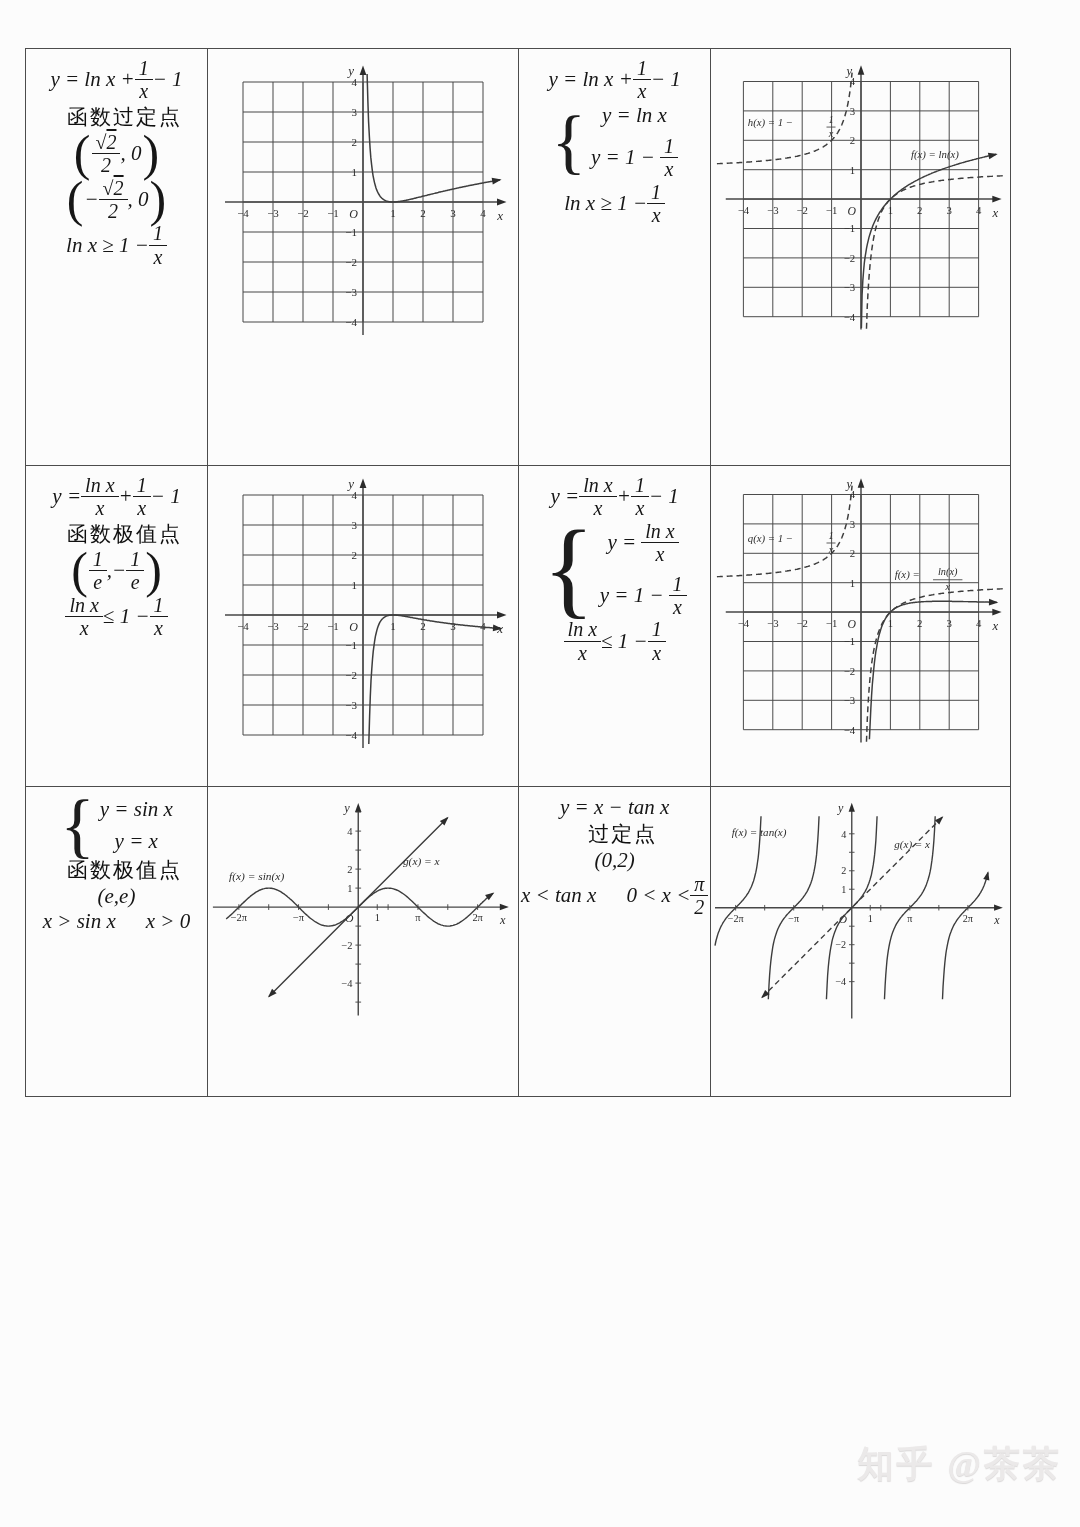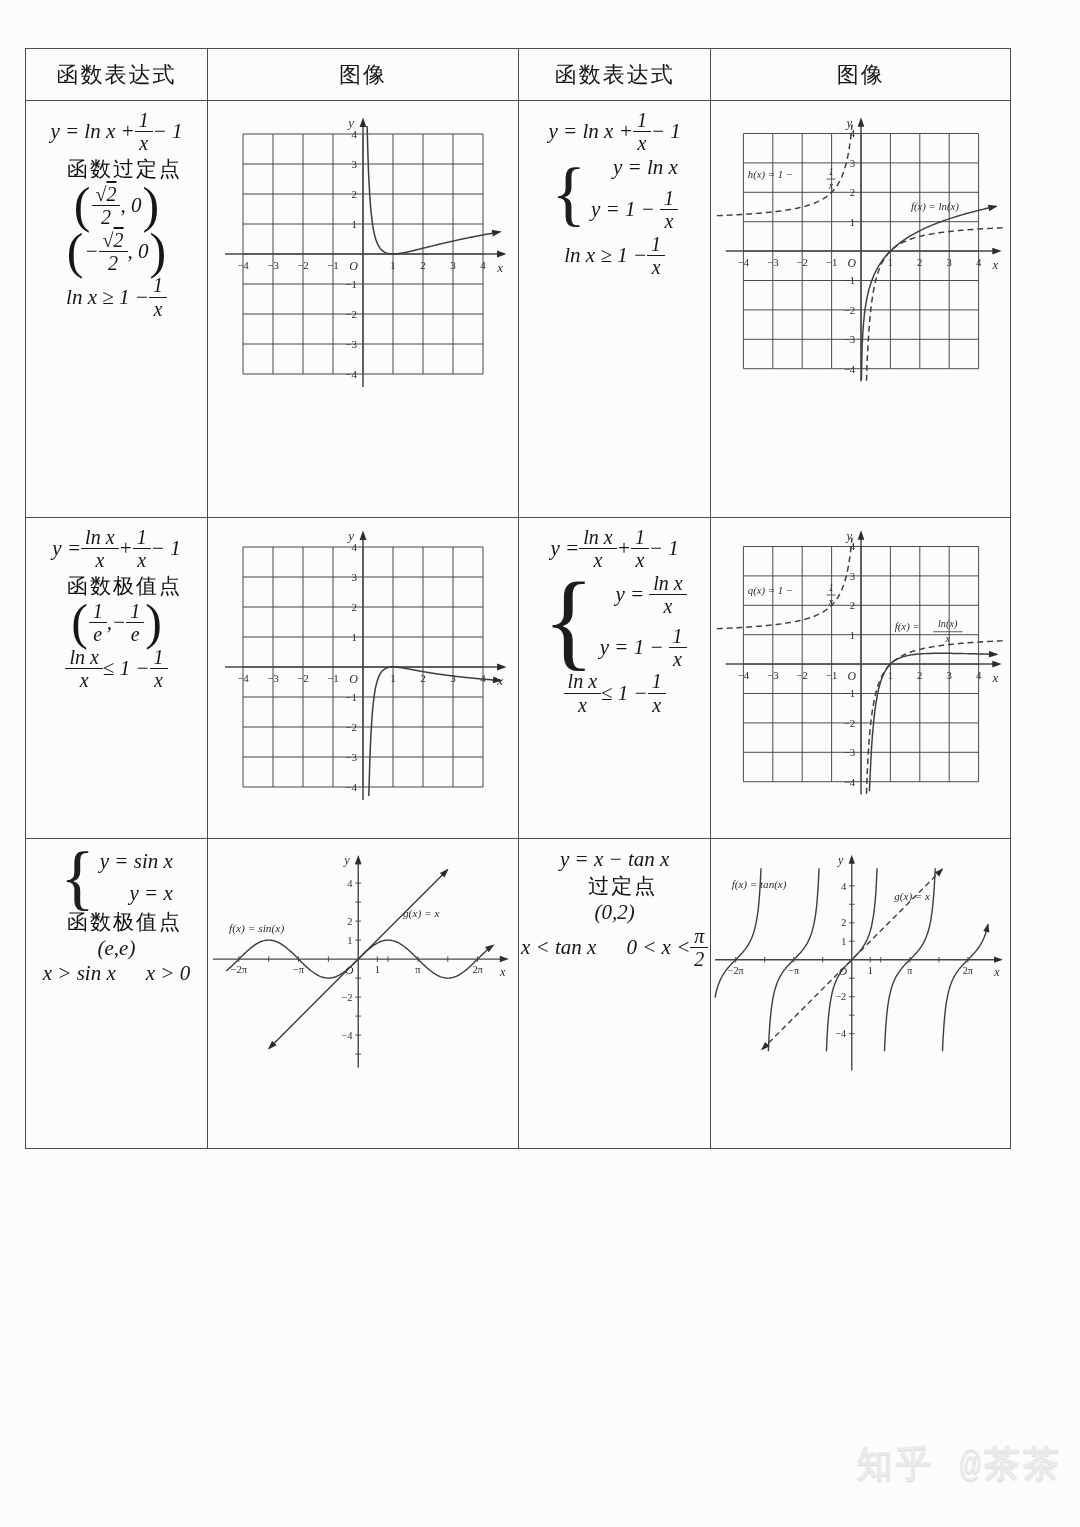--- a/index.html
+++ b/index.html
@@ -25,50 +25,44 @@
   }
   .frac{display:inline-flex;flex-direction:column;align-items:center;line-height:1.12;font-size:20px;}
   .frac .fn{border-bottom:1.4px solid #1a1a1a;padding:0 4px;}
   .frac .fd{padding:0 4px;}
   .ol{text-decoration:overline;}
   .note{font-size:21px;font-style:normal;color:#101010;letter-spacing:2px;margin-left:16px;}
   .paren{font-size:50px;font-weight:300;font-style:normal;line-height:0.9;margin:0 1px;}
   .brace{font-size:72px;font-weight:300;font-style:normal;line-height:0.85;margin-right:5px;}
   .brace.lg{font-size:108px;}
   .sys{display:flex;align-items:center;}
-  .syslines{display:flex;flex-direction:column;align-items:flex-end;gap:7px;}
+  .syslines{display:flex;flex-direction:column;align-items:center;gap:7px;}
   .syslines .m{gap:5px;}
   .sp{display:inline-block;width:30px;}
   .gtd{text-align:center;}
   .graph{display:flex;justify-content:center;padding-top:8px;}
   .graph svg{display:block;}
   .watermark{
     position:absolute;right:18px;top:1440px;
     font-size:36px;font-weight:700;letter-spacing:3px;
     color:#ebe9e9;text-shadow:0 1px 1px #d9d7d7;
-    font-family:Liberation Mono, monospace;
+    font-family:Liberation Serif, serif;
   }
 </style>
 </head>
 <body>
 
 <table class="sheet">
   <colgroup>
     <col style="width:182px">
       <col style="width:311px">
       <col style="width:182px">
       <col style="width:300px">
   </colgroup>
   <tbody>
-      <tr style="height:52px">
-    <td class="hd"><span>函数表达式</span></td>
-    <td class="hd"><span>图像</span></td>
-    <td class="hd"><span>函数表达式</span></td>
-    <td class="hd"><span>图像</span></td>
-  </tr>
 
   <tr style="height:417px">
     <td>
       <div class="cell">
         <div class="m">
           <span>y = ln x +</span>
           <span class="frac">
                 <span class="fn">1</span>
                 <span class="fd">x</span>
               </span>

